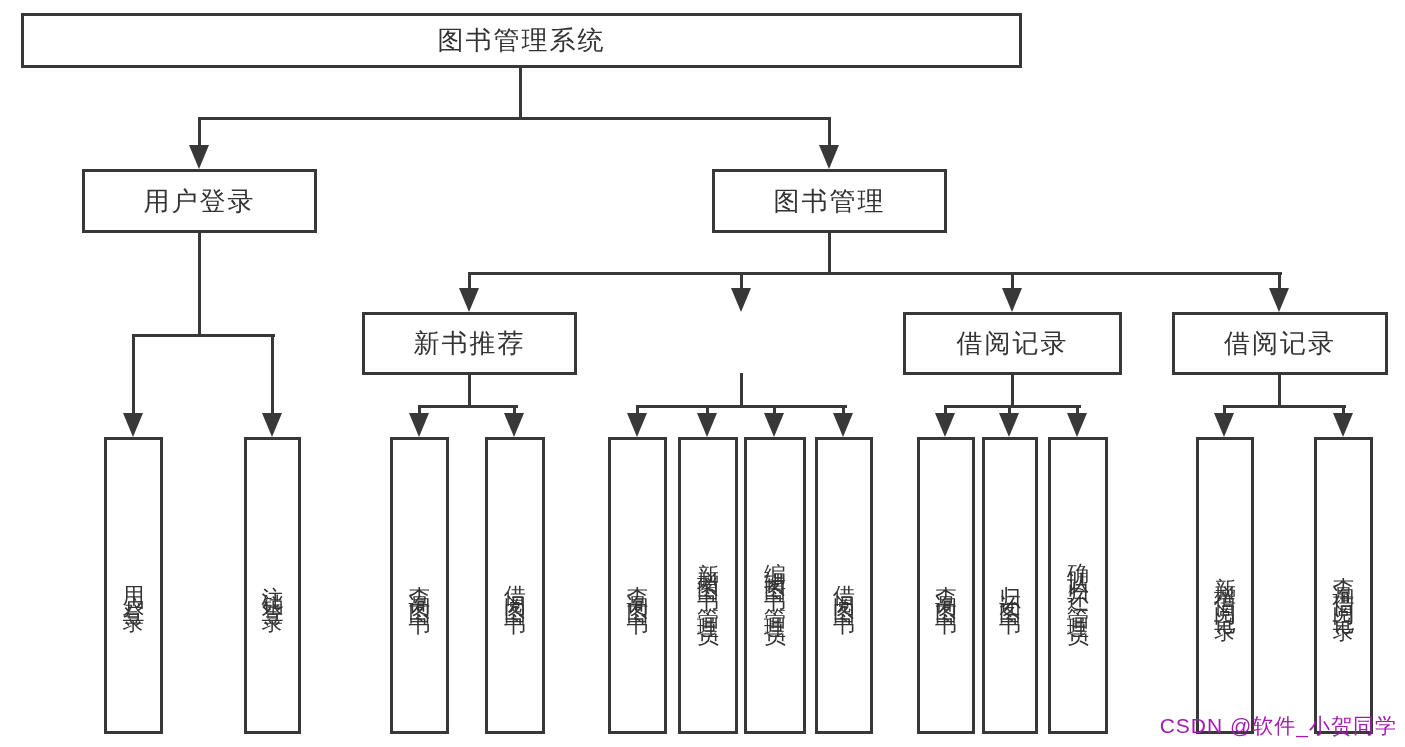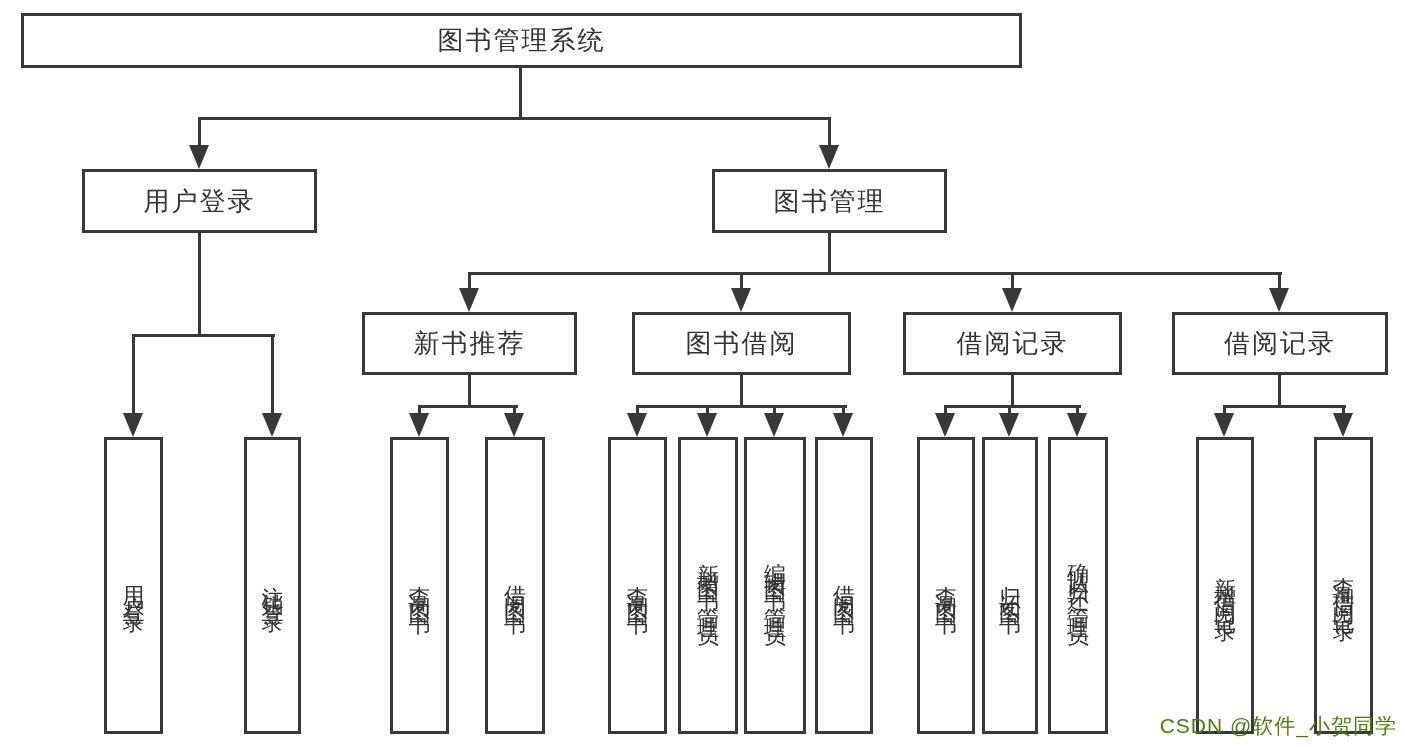--- a/index.html
+++ b/index.html
@@ -52,21 +52,21 @@
     border-left: 10px solid transparent;
     border-right: 10px solid transparent;
     border-top: 24px solid #383838;
     z-index: 1;
   }
   .watermark {
     position: absolute;
     right: 8px;
     top: 712px;
     font-size: 21px;
-    color: #4d7c0f;
+    color: #a21caf;
     letter-spacing: 1px;
     z-index: 3;
     white-space: nowrap;
   }
 </style>
 </head>
 <body>
 
 <div class="stage">
 
@@ -102,23 +102,20 @@
   <div class="vl" style="left:740px;  top:272px; height:20px;"></div>
   <div class="ah" style="left:731px;  top:288px;"></div>
   <div class="vl" style="left:1011px; top:272px; height:20px;"></div>
   <div class="ah" style="left:1002px; top:288px;"></div>
   <div class="vl" style="left:1278px; top:272px; height:20px;"></div>
   <div class="ah" style="left:1269px; top:288px;"></div>
 
   <div class="hbox" style="left:362px; top:312px; width:215px; height:63px;text-align:center;">
     <span>新书推荐</span>
   </div>
-  <div class="hbox" style="left:632px; top:312px; width:219px; height:63px;">
-    <span>图书借阅</span>
-  </div>
   <div class="hbox" style="left:903px; top:312px; width:219px; height:63px;">
     <span>借阅记录</span>
   </div>
   <div class="hbox" style="left:1172px; top:312px; width:216px; height:63px;">
     <span>借阅记录</span>
   </div>
 
   <div class="vl" style="left:468px; top:375px; height:33px;"></div>
   <div class="hl" style="left:418px; top:405px; width:100px;"></div>
   <div class="vl" style="left:418px; top:405px; height:14px;"></div>

